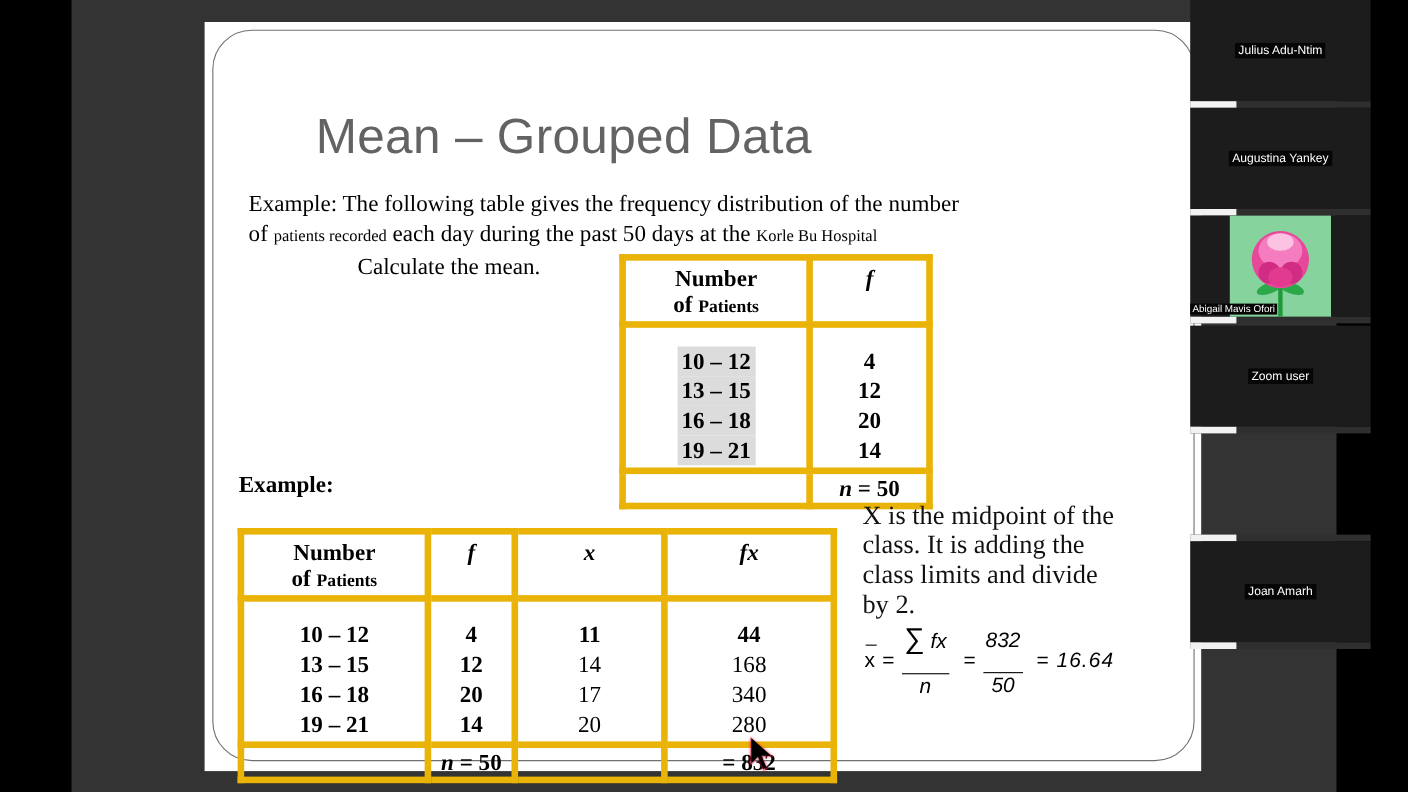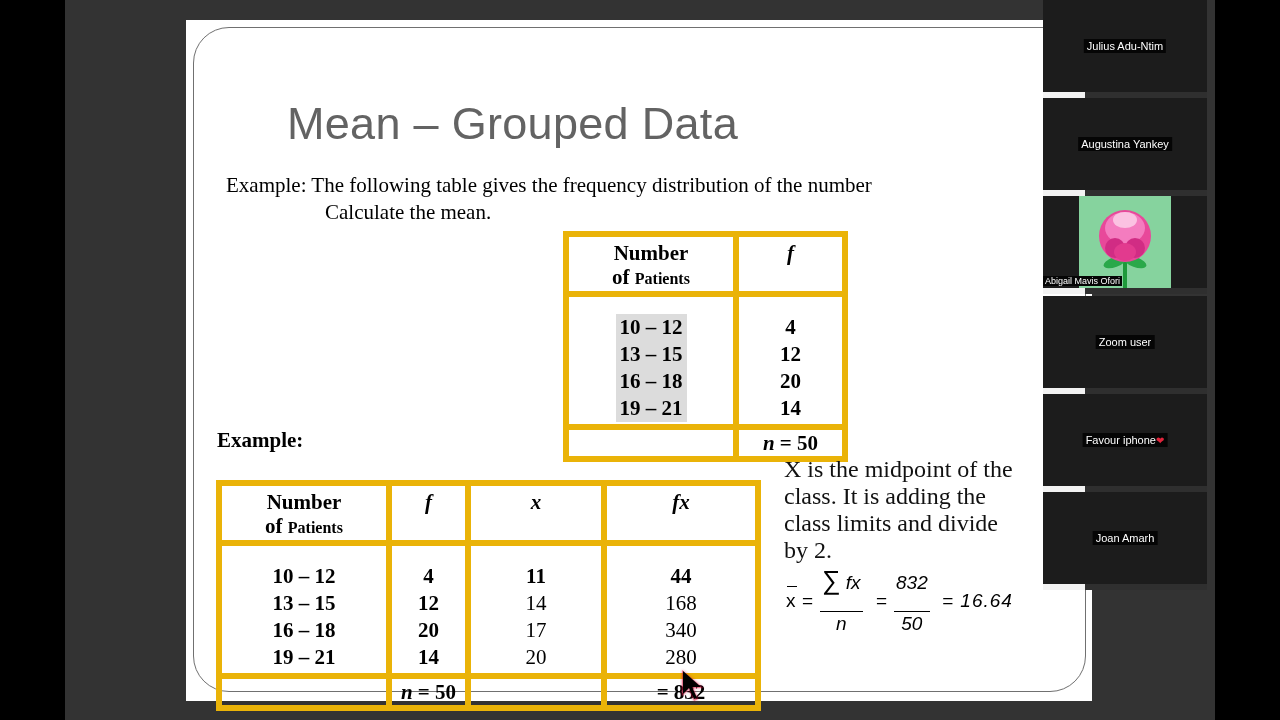--- a/index.html
+++ b/index.html
@@ -45,21 +45,21 @@
   .formula .xbar::before { content: ""; position: absolute; left: 1px; top: -4px; width: 10px; border-top: 1.5px solid #000; }
   .formula .eq { position: absolute; top: 20px; font-style: normal; }
   .frac { position: absolute; top: 0; text-align: center; }
   .frac .num { display: block; border-bottom: 1.5px solid #000; padding: 0 2px 17px; white-space: nowrap; }
   .frac .den { display: block; padding-top: 1px; }
   .sigma { font-style: normal; font-size: 26px; line-height: 20px; }
   .formula .result { position: absolute; left: 172px; top: 20px; letter-spacing: 1px; }
 
   .cursor { position: absolute; left: 680px; top: 668px; width: 28px; height: 36px; }
 
-  .participants { position: absolute; left: 1043px; top: 0; width: 148px; height: 590px; }
+  .participants { position: absolute; left: 1082px; top: 0; width: 148px; height: 590px; }
   .tile { position: absolute; left: 0; width: 164px; height: 92px; background: #1c1c1c; }
   .tile-sep { position: absolute; left: 0; width: 164px; height: 6px; background: #2f2f2f; }
   .tile-sep::before { content: ""; position: absolute; left: 0; top: 0; width: 42px; height: 6px; background: #f2f2f2; }
   .name-tag { position: absolute; left: 50%; top: 50%; transform: translate(-50%, -50%);
     background: #050505; color: #fff; font-family: "Liberation Sans", sans-serif; font-size: 11px;
     padding: 1px 3px; white-space: nowrap; }
   .avatar-img { position: absolute; left: 36px; top: 0; width: 92px; height: 92px; background: #86d39e; overflow: hidden; }
   .name-tag.corner { left: 0; top: auto; bottom: 2px; transform: none; font-size: 9px; padding: 0 2px; }
   .heart { color: #e0243b; font-size: 10px; }
 </style>
@@ -68,20 +68,21 @@
 
 <div class="stage"></div>
 
 <div class="slide">
   <div class="slide-frame"></div>
 
   <div class="title">Mean – Grouped Data</div>
 
   <div class="intro">
     <div>Example:  The following table gives the frequency distribution of the number</div>
+    <div><span>of </span><span class="small">patients recorded</span><span> each day during the past 50 days at the </span> <span class="small">Korle Bu Hospital</span></div>
     <div class="line3">Calculate the mean.</div>
   </div>
 
   <table class="ftable" id="table1">
     <tbody>
         <tr>
       <th style="width:170px;height:56px;">
         <div>Number</div>
         <div><span>of </span><span class="small">Patients</span></div>
       </th>
@@ -215,22 +216,19 @@
     </div>
     <span class="name-tag corner">Abigail Mavis Ofori</span>
   </div>
   <div class="tile-sep" style="top:288px;"></div>
 
   <div class="tile" style="top:296px;">
     <span class="name-tag">Zoom user</span>
   </div>
   <div class="tile-sep" style="top:388px;"></div>
 
-  <div class="tile" style="top:394px;">
-    <span class="name-tag"><span>Favour iphone</span><span class="heart">❤</span></span>
-  </div>
   <div class="tile-sep" style="top:486px;"></div>
 
   <div class="tile" style="top:492px;">
     <span class="name-tag">Joan Amarh</span>
   </div>
   <div class="tile-sep" style="top:584px;"></div>
 </div>
 
 </body></html>

